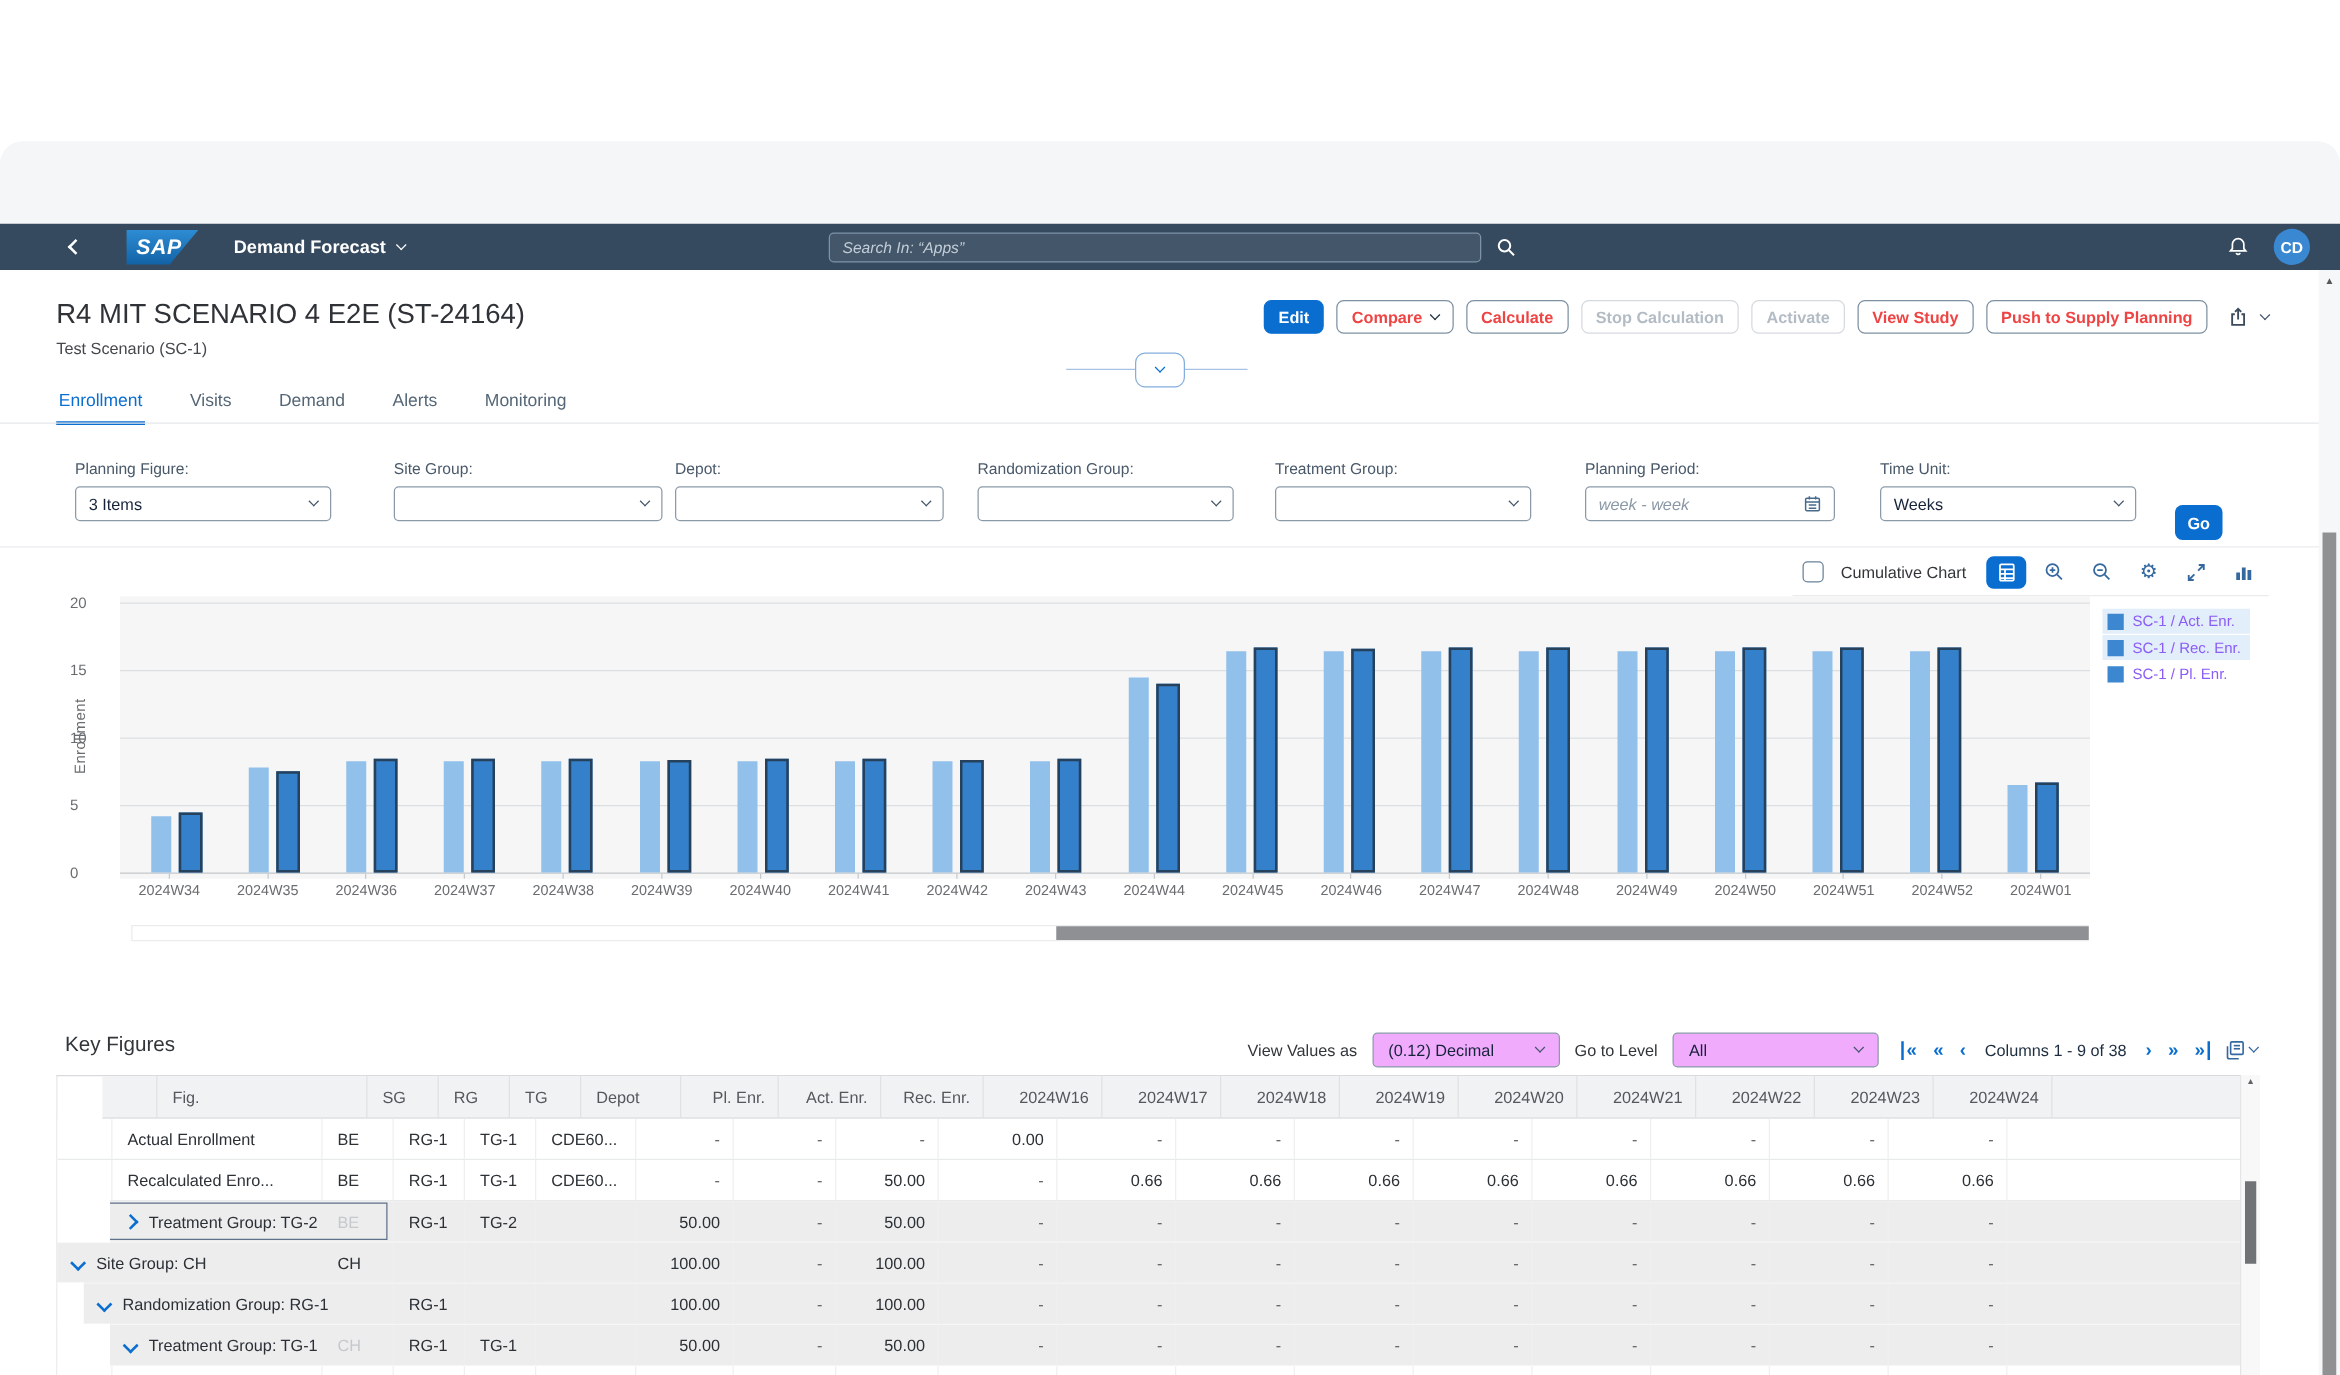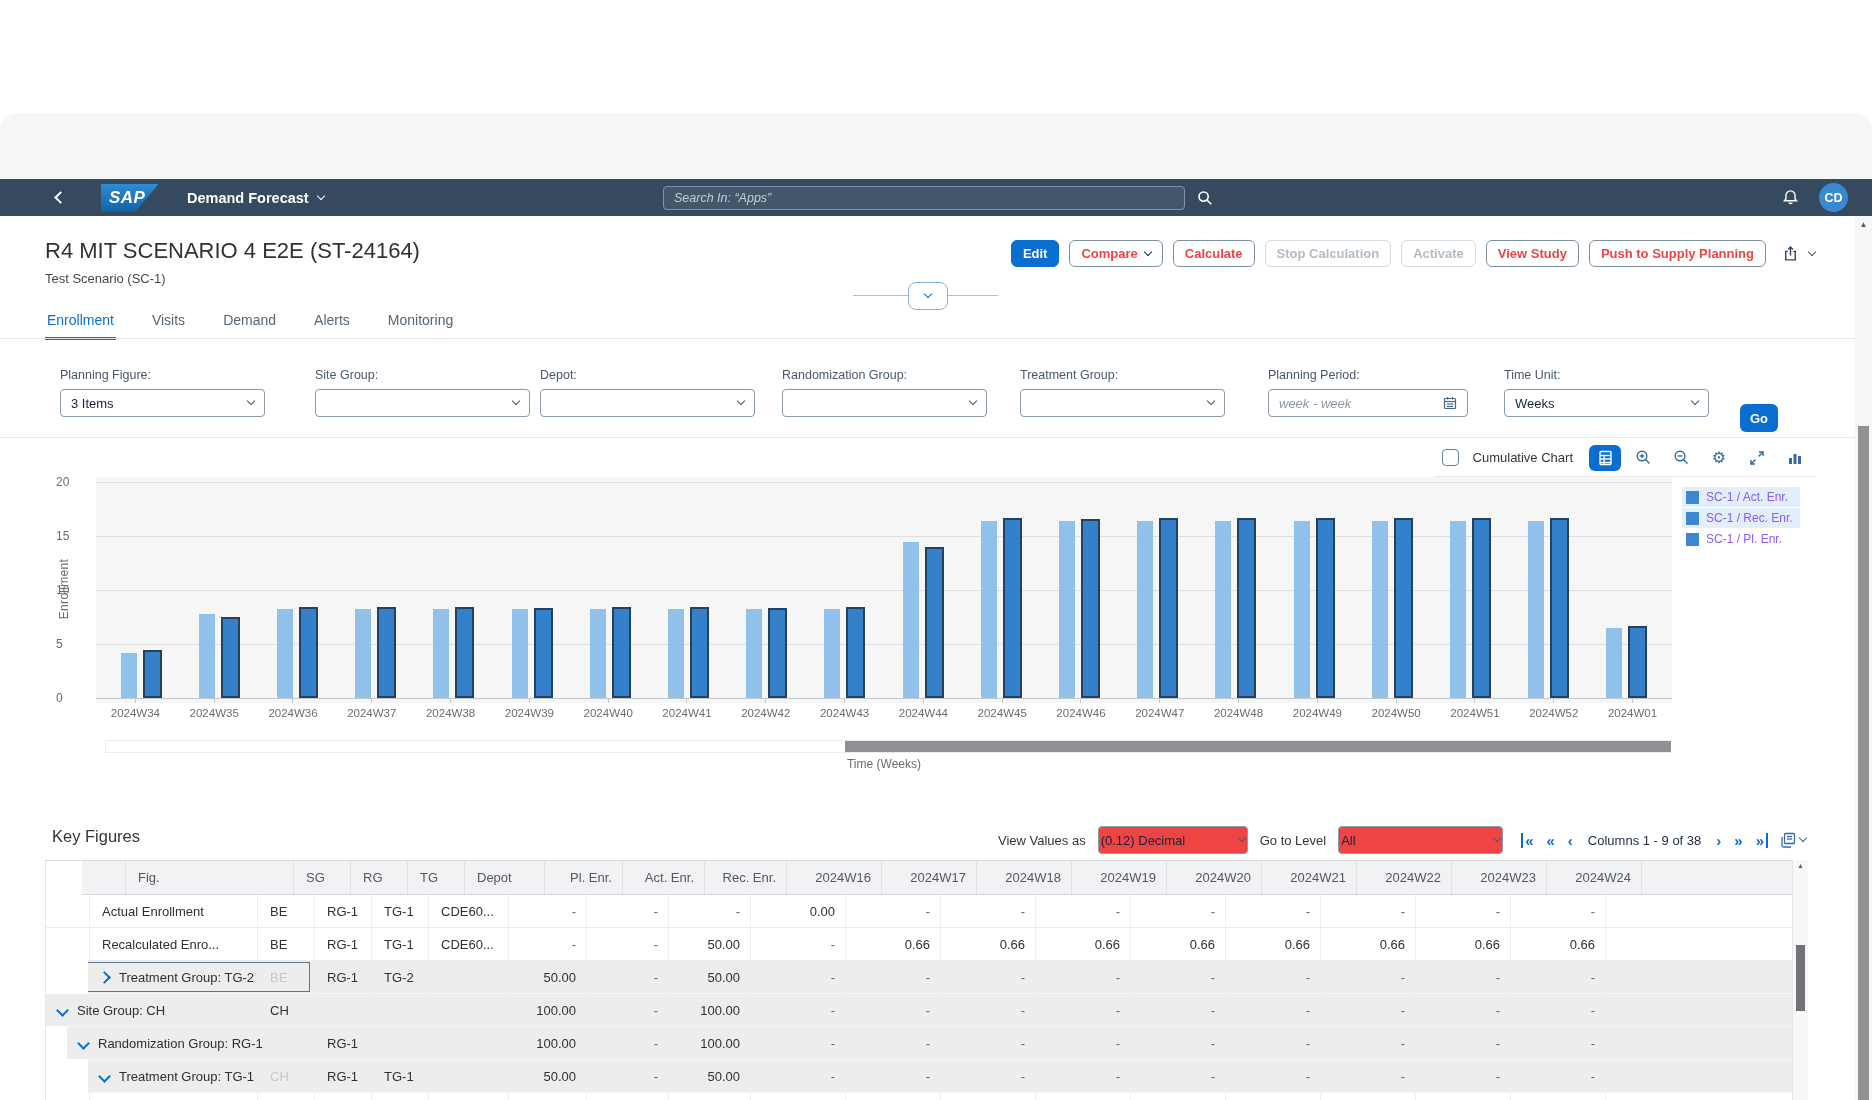--- a/index.html
+++ b/index.html
@@ -88,21 +88,21 @@
   .litem.hl{background:#e2eefa;}
   .swatch{width:13px;height:13px;background:#3d87d1;flex:none;}
   .hscroll{position:absolute;left:105px;top:740px;width:1566px;height:13px;background:#fff;border:1px solid #ececec;box-sizing:border-box;}
   .hthumb{position:absolute;left:739px;top:0;height:11px;width:826px;background:#8e9093;cursor:pointer;}
   .x-title{position:absolute;left:96px;top:757px;width:1576px;text-align:center;font-size:12px;color:#6a6d70;}
 
   
   .kf-title{position:absolute;left:52px;top:827px;font-size:16.5px;font-weight:500;color:#32363a;}
   .kf-controls{position:absolute;top:824px;right:66px;display:flex;align-items:center;gap:12px;font-size:13px;color:#32363a;height:32px;}
   .dd{height:28px;border:1px solid #8a9aa9;border-radius:4px;display:flex;align-items:center;justify-content:space-between;
-      padding:0 2px;background:#ef4444;cursor:pointer;box-sizing:border-box;font-size:13px;color:#16233a;}
+      padding:0 12px;background:#f0abfc;cursor:pointer;box-sizing:border-box;font-size:13px;color:#16233a;}
   .dd.w1{width:150px}.dd.w2{width:165px}
   .pgr{display:flex;align-items:center;gap:13px;color:#0a6ed1;margin-left:6px;}
   .pgbtn{background:none;border:none;color:#0a6ed1;font-size:15px;font-weight:600;cursor:pointer;padding:0;line-height:1;font-family:inherit;}
   .pgbtn.cap-l{border-left:2px solid #0a6ed1;padding-left:2px;}
   .pgbtn.cap-r{border-right:2px solid #0a6ed1;padding-right:2px;}
   .cols-text{color:#1d2d3e;font-size:13px;margin:0 2px;}
 
   .kftable{position:absolute;left:45px;top:860px;width:1747px;border-top:1px solid #d8dadd;border-left:1px solid #e5e7e9;background:#fff;}
   .thead{display:flex;height:33px;background:#f1f2f3;border-bottom:1px solid #d5d7da;margin-left:36px;}
   .hcell{display:flex;align-items:center;font-size:13px;color:#54585d;border-right:1px solid #dfe1e3;box-sizing:border-box;}
@@ -449,21 +449,20 @@
         <span>SC-1 / Rec. Enr.</span>
       </div>
       <div class="litem">
         <span class="swatch"></span>
         <span>SC-1 / Pl. Enr.</span>
       </div>
     </div>
   <div class="hscroll">
     <div class="hthumb"></div>
   </div>
-  <div class="x-title">Time (Weeks)</div>
 
   <h2 class="kf-title" style="margin:0;">Key Figures</h2>
   <div class="kf-controls">
     <span>View Values as</span>
     <div class="dd w1">
       <span>(0.12) Decimal</span>
       <span class="chev down sm"></span>
     </div>
     <span>Go to Level</span>
     <div class="dd w2">

